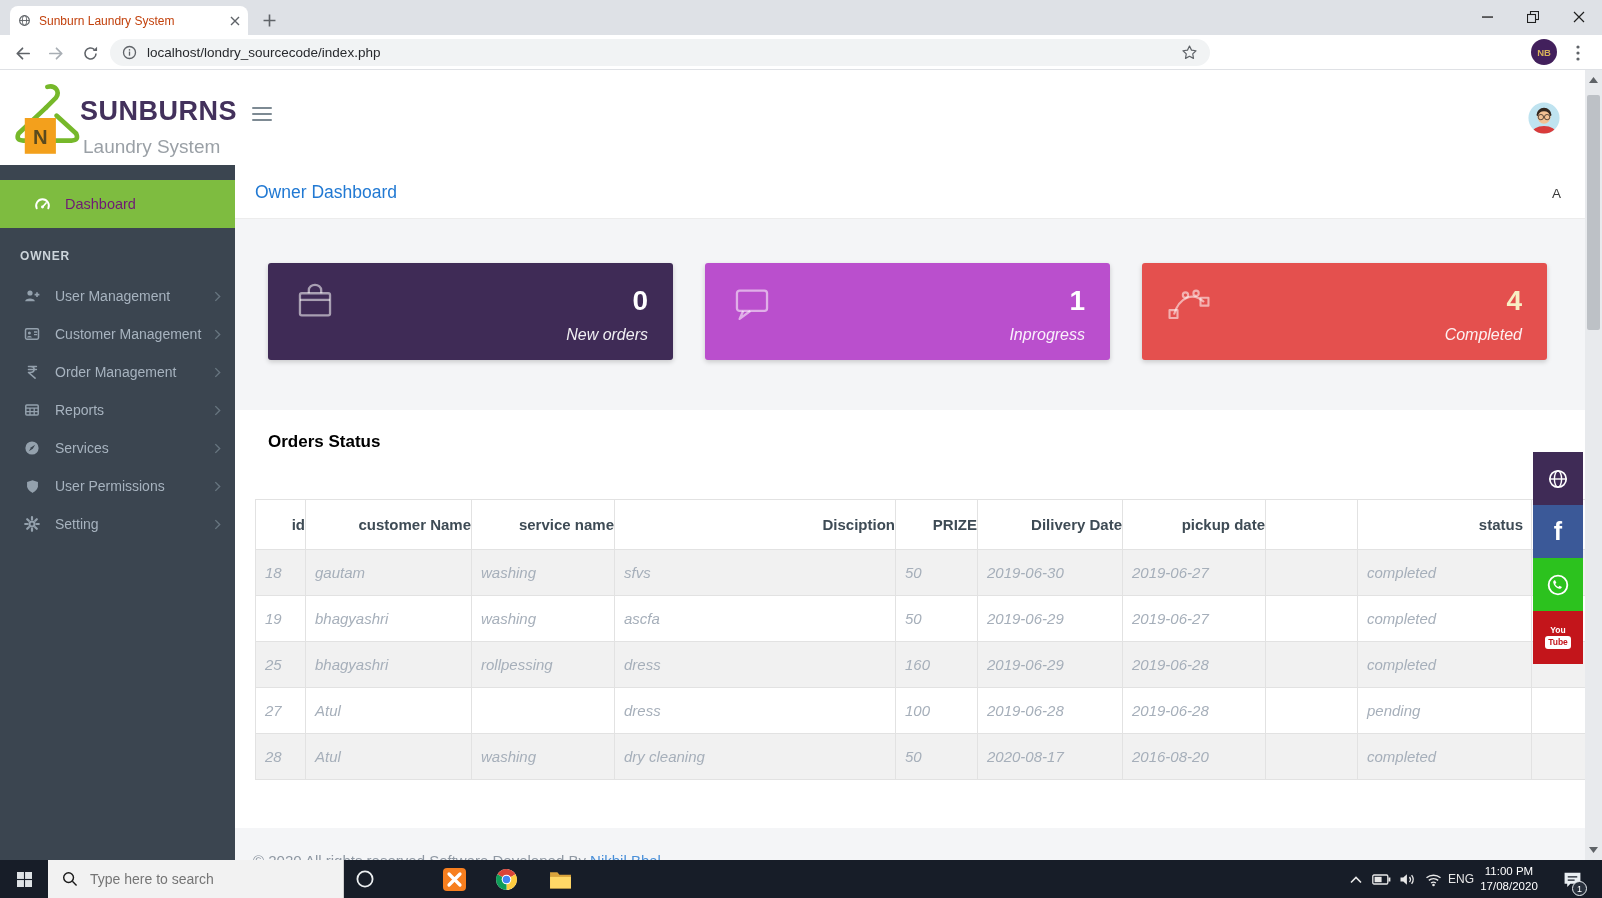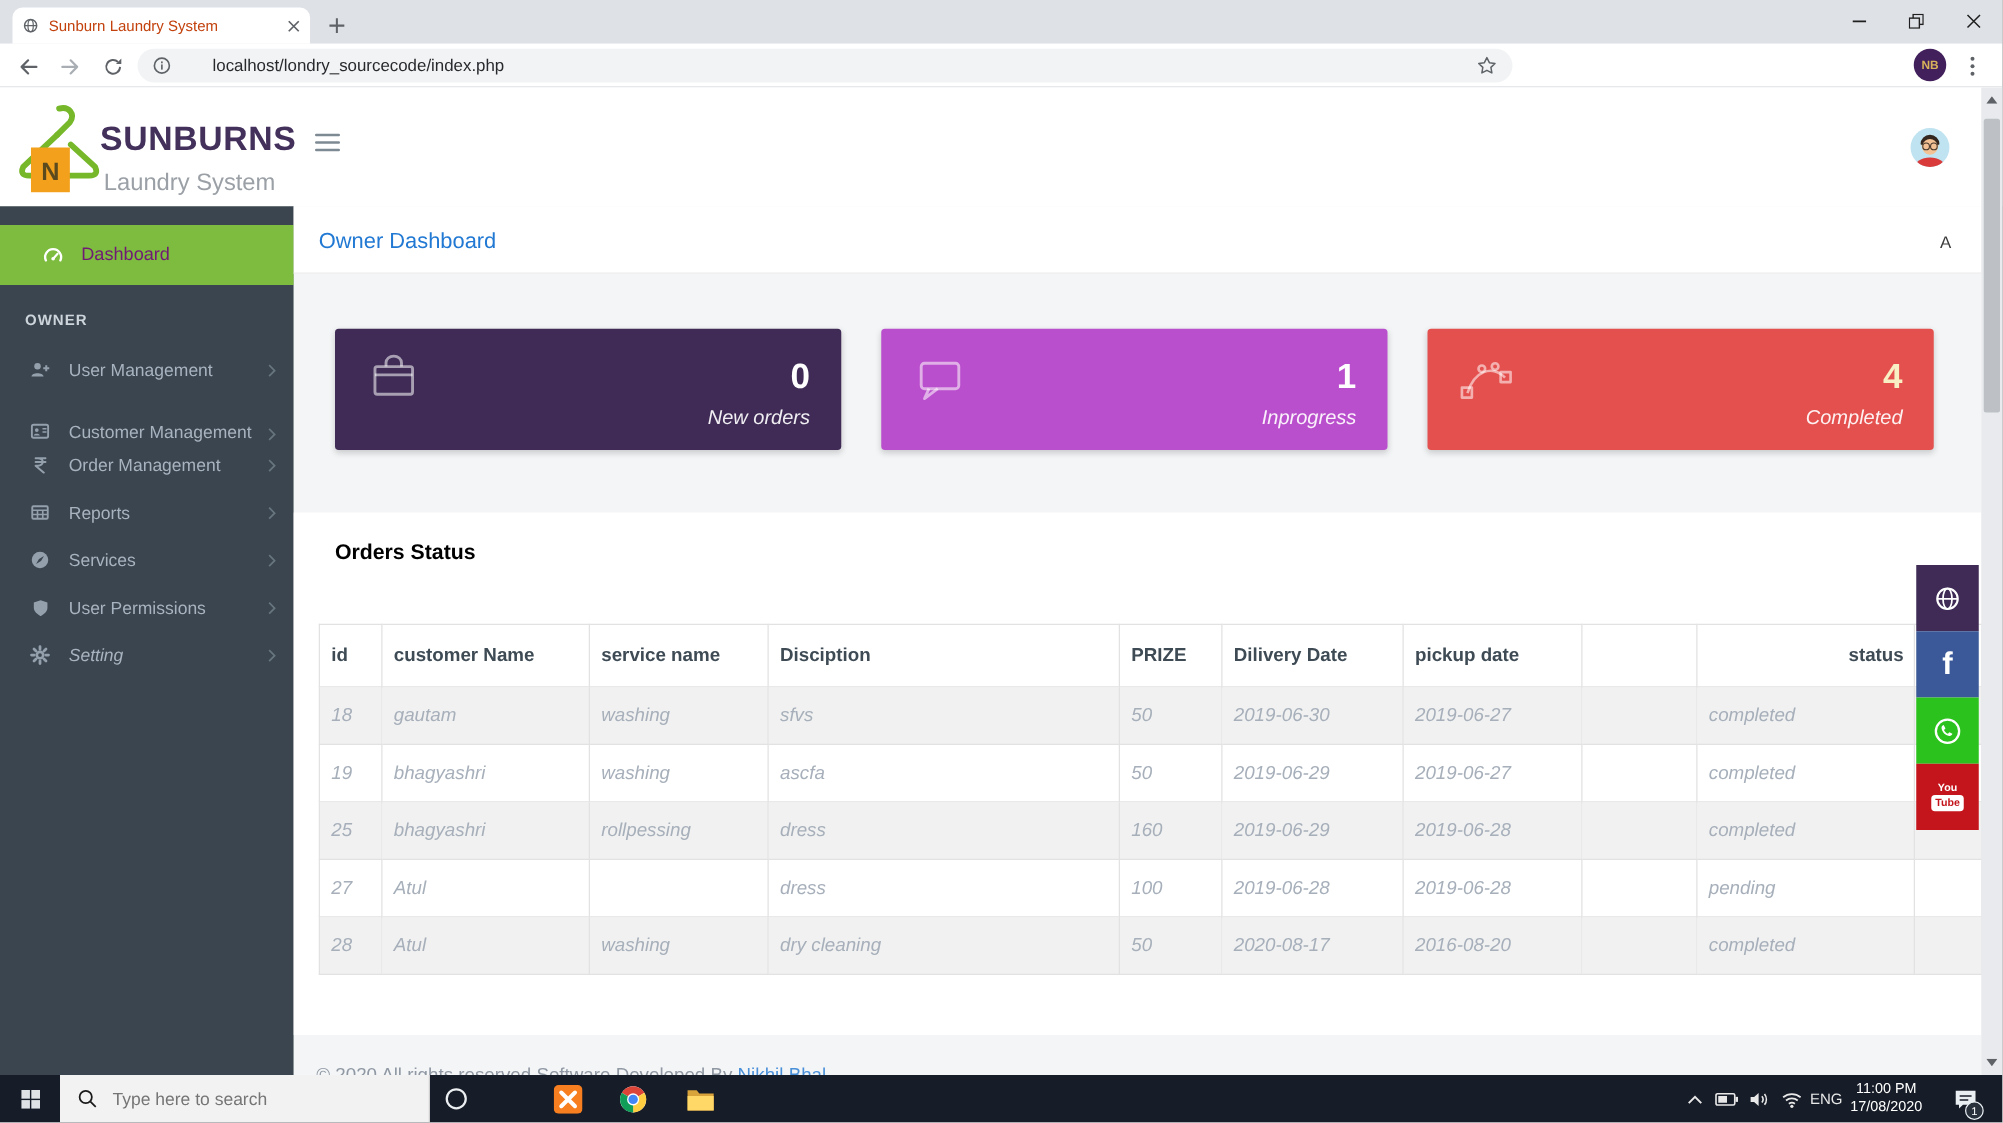--- a/index.html
+++ b/index.html
@@ -12,21 +12,21 @@
   .tabstrip{position:absolute;left:0;top:0;width:1602px;height:35px;background:#dee1e6;}
   .tab{position:absolute;left:10px;top:6px;width:238px;height:29px;background:#fff;
     border-radius:8px 8px 0 0;display:flex;align-items:center;padding:0 8px;box-sizing:border-box;}
   .tab-title{flex:1;margin-left:8px;font-size:12px;color:#c2410c;white-space:nowrap;overflow:hidden;}
   .newtab{position:absolute;left:258px;top:9px;width:22px;height:22px;display:flex;align-items:center;justify-content:center;}
   .wincontrols{position:absolute;right:0;top:0;height:33px;display:flex;}
   .winbtn{width:46px;height:33px;display:flex;align-items:center;justify-content:center;color:#202124;}
   .toolbar{position:absolute;left:0;top:35px;width:1602px;height:35px;background:#fff;border-bottom:1px solid #dfe1e5;box-sizing:border-box;}
   .navbtn{position:absolute;top:4px;width:28px;height:28px;display:flex;align-items:center;justify-content:center;border-radius:50%;}
   .omnibox{position:absolute;left:110px;top:4px;width:1100px;height:27px;border-radius:14px;background:#f1f3f4;
-    display:flex;align-items:center;padding:0 12px;box-sizing:border-box;color:#5f6368;gap:23px;}
+    display:flex;align-items:center;padding:0 12px;box-sizing:border-box;color:#5f6368;}
   .omni-url{flex:1;margin-left:10px;font-size:13.5px;color:#27292d;}
   .profile-badge{position:absolute;left:1531px;top:4px;width:26px;height:26px;border-radius:50%;background:#42205c;
     color:#d8b25a;font-size:9.5px;font-weight:bold;display:flex;align-items:center;justify-content:center;}
 
   
   .app-header{position:absolute;left:0;top:70px;width:1602px;height:95px;background:#fff;}
   .brand-text{position:absolute;left:80px;top:26px;font-size:27px;font-weight:800;color:#43315c;letter-spacing:.5px;}
   .brand-tag{position:absolute;left:83px;top:66px;font-size:19px;color:#9aa0a6;}
   .hamburger{position:absolute;left:252px;top:37px;width:20px;height:16px;cursor:pointer;}
   .hamburger span{display:block;height:2.4px;background:#7d8a93;margin-bottom:3.6px;border-radius:1px;}
@@ -48,21 +48,21 @@
   .page-title{position:absolute;left:20px;top:17px;font-size:17.5px;color:#2179d3;}
   .bc-partial{position:absolute;left:1317px;top:21px;font-size:13.5px;color:#3a3a3a;}
   .card{position:absolute;top:98px;width:405px;height:97px;border-radius:3px;box-shadow:0 2px 5px rgba(0,0,0,.18);color:#fff;}
   .card-icon{position:absolute;left:24px;top:16px;color:rgba(255,255,255,.55);}
   .card-num{position:absolute;right:25px;top:22px;font-size:28px;font-weight:bold;}
   .card-label{position:absolute;right:25px;top:63px;font-size:16px;font-style:italic;color:rgba(255,255,255,.92);}
   .panel{position:absolute;left:0;top:245px;width:1350px;height:418px;background:#fff;}
   .orders-title{position:absolute;left:33px;top:22px;font-size:17px;font-weight:bold;color:#000000;}
   table.orders{position:absolute;left:20px;top:89px;width:1330px;border-collapse:collapse;table-layout:fixed;}
   table.orders th{height:50px;box-sizing:border-box;border:1px solid #e2e2e2;font-size:15px;font-weight:600;
-    color:#3e4b55;text-align:left;padding:0 0 0 9px;background:#fff;}
+    color:#3e4b55;text-align:right;padding:0 0 0 9px;background:#fff;}
   table.orders td{height:46px;box-sizing:border-box;border:1px solid #e2e2e2;font-size:15px;font-style:italic;
     color:#a6afba;padding:0 0 0 9px;overflow:hidden;white-space:nowrap;}
   table.orders tbody tr:nth-child(odd) td{background:#f1f1f1;}
   table.orders th.th-status{text-align:right;padding-right:8px;}
   .footer{position:absolute;left:18px;top:687px;height:9px;overflow:hidden;font-size:15px;color:#8f98a3;white-space:nowrap;}
   .footer a{color:#4a90d9;text-decoration:none;}
 
   
   .social{position:absolute;left:1533px;top:452px;width:50px;z-index:6;}
   .soc-btn{width:50px;height:53px;display:flex;flex-direction:column;align-items:center;justify-content:center;cursor:pointer;}
@@ -233,21 +233,21 @@
           </svg>
       </span>
       <span>User Management</span>
       <span class="side-chevron">
           <svg width="7" height="11" viewBox="0 0 8 12">
             <path d="M1.5,1 L6.5,6 L1.5,11" fill="none" stroke="currentColor" stroke-width="1.6"></path>
           </svg>
         </span>
     </div>
 
-    <div class="side-row" style="top:150px;align-items:flex-end;">
+    <div class="side-row" style="top:150px;">
       <span class="side-icon">
         <svg width="16" height="16" viewBox="0 0 16 16">
             <rect x="1.5" y="2.8" width="13" height="10.4" rx="1.4" fill="none" stroke="currentColor" stroke-width="1.5"></rect>
             <circle cx="5.4" cy="7" r="1.5" fill="currentColor"></circle>
             <path d="M3,11.4 c0,-2 4.8,-2 4.8,0 Z" fill="currentColor"></path>
             <path d="M10,6 h3.2 M10,8.6 h3.2" stroke="currentColor" stroke-width="1.3"></path>
           </svg>
       </span>
       <span>Customer Management</span>
       <span class="side-chevron">
@@ -308,21 +308,21 @@
           </svg>
       </span>
       <span>User Permissions</span>
       <span class="side-chevron">
           <svg width="7" height="11" viewBox="0 0 8 12">
             <path d="M1.5,1 L6.5,6 L1.5,11" fill="none" stroke="currentColor" stroke-width="1.6"></path>
           </svg>
         </span>
     </div>
 
-    <div class="side-row" style="top:340px;font-style:italic;">
+    <div class="side-row" style="top:340px;">
       <span class="side-icon">
         <svg width="16" height="16" viewBox="0 0 16 16">
             <path d="M8,1.2 V3.4 M8,12.6 V14.8 M1.2,8 H3.4 M12.6,8 H14.8 M3.2,3.2 L4.8,4.8 M11.2,11.2 L12.8,12.8 M3.2,12.8 L4.8,11.2 M11.2,4.8 L12.8,3.2" stroke="currentColor" stroke-width="2.2" stroke-linecap="round"></path>
             <circle cx="8" cy="8" r="3.6" fill="currentColor"></circle>
             <circle cx="8" cy="8" r="1.5" fill="#3b4550"></circle>
           </svg>
       </span>
       <span>Setting</span>
       <span class="side-chevron">
           <svg width="7" height="11" viewBox="0 0 8 12">

